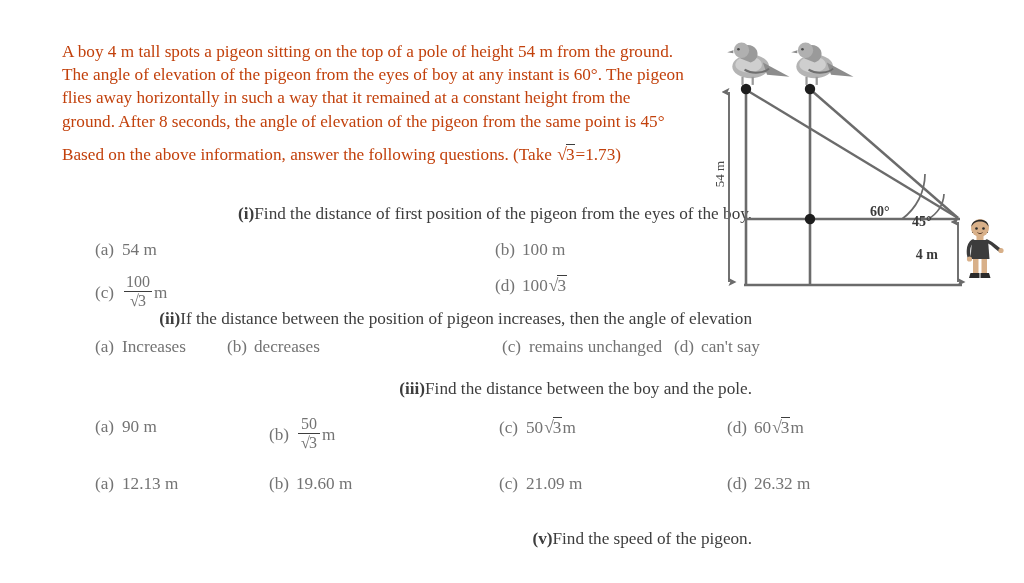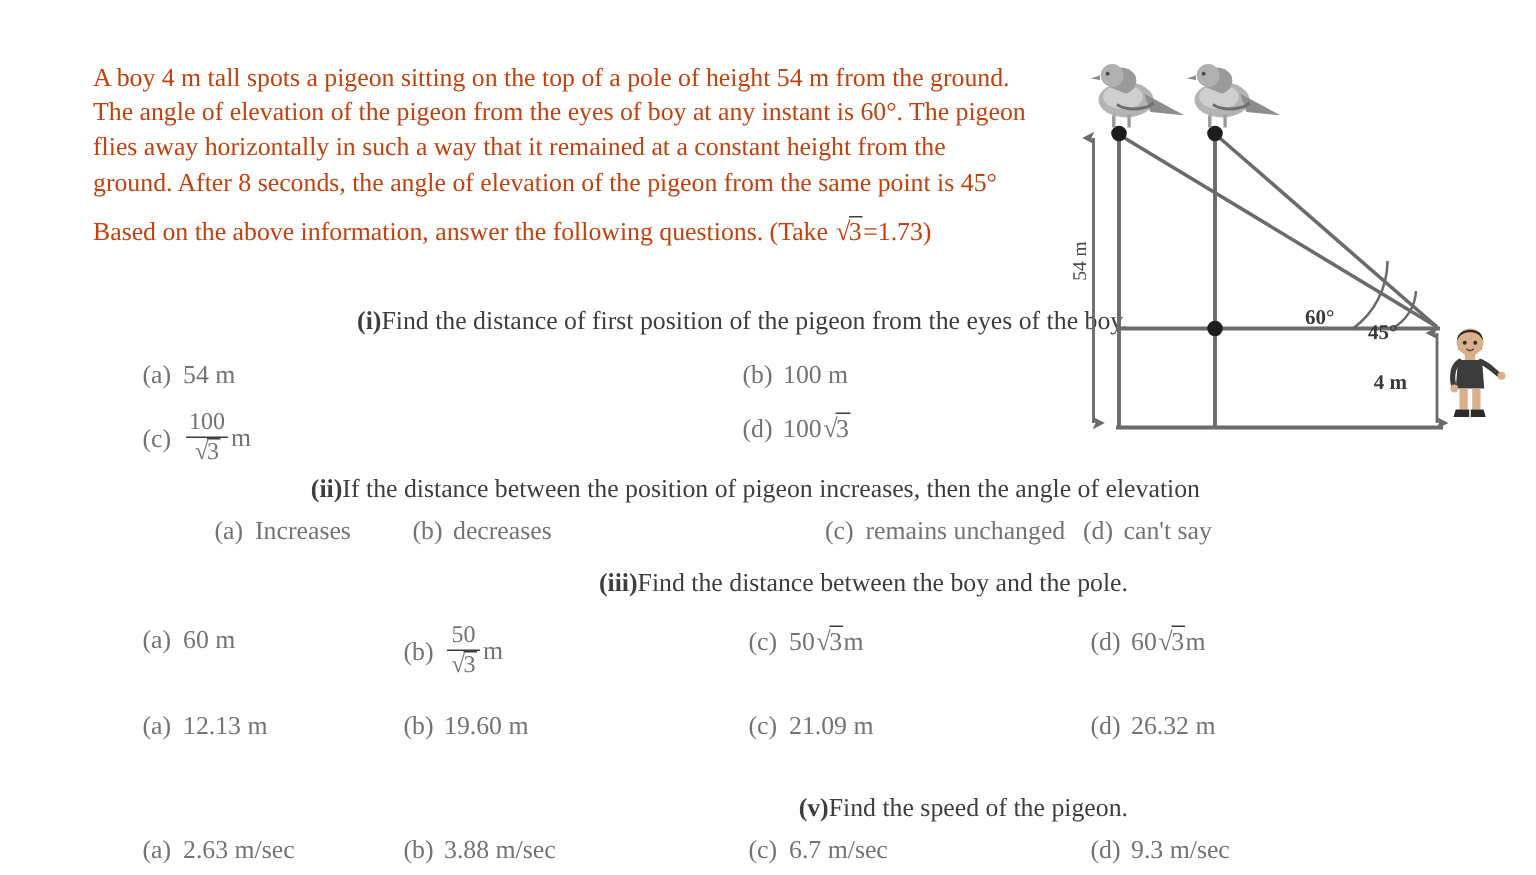--- a/index.html
+++ b/index.html
@@ -149,21 +149,21 @@
       </div>
       <div class="opt" style="left:33px; top:43px;">
         <span class="lbl">(c)</span><span class="frac"><span class="num">100</span><span class="den"><span class="rad"><span class="sym">√</span><span class="val">3</span></span></span></span><span>m</span>
       </div>
       <div class="opt" style="left:433px; top:43px;">
         <span class="lbl">(d)</span><span>100</span><span class="rad"><span class="sym">√</span><span class="val">3</span></span>
       </div>
     </div>
   </div>
 
-  <div class="q" style="top:315px;margin-left:48px;">
+  <div class="q" style="top:308px;">
     <div class="q-stem">
       <span class="q-num">(ii)</span><span>If the distance between the position of pigeon increases, then the angle of elevation</span>
     </div>
     <div class="opts">
       <div class="opt" style="left:33px;">
         <span class="lbl">(a)</span><span>Increases</span>
       </div>
       <div class="opt" style="left:165px;">
         <span class="lbl">(b)</span><span>decreases</span>
       </div>
@@ -175,21 +175,21 @@
       </div>
     </div>
   </div>
 
   <div class="q" style="top:378px;">
     <div class="q-stem">
       <span class="q-num wide">(iii)</span><span>Find the distance between the boy and the pole.</span>
     </div>
     <div class="opts" style="height:34px;">
       <div class="opt" style="left:33px; top:10px;">
-        <span class="lbl">(a)</span><span>60 m</span>
+        <span class="lbl">(a)</span><span>90 m</span>
       </div>
       <div class="opt" style="left:207px; top:10px;">
         <span class="lbl">(b)</span><span class="frac"><span class="num">50</span><span class="den"><span class="rad"><span class="sym">√</span><span class="val">3</span></span></span></span><span>m</span>
       </div>
       <div class="opt" style="left:437px; top:10px;">
         <span class="lbl">(c)</span><span>50</span><span class="rad"><span class="sym">√</span><span class="val">3</span></span><span>m</span>
       </div>
       <div class="opt" style="left:665px; top:10px;">
         <span class="lbl">(d)</span><span>60</span><span class="rad"><span class="sym">√</span><span class="val">3</span></span><span>m</span>
       </div>
@@ -209,34 +209,20 @@
       </div>
       <div class="opt" style="left:665px;">
         <span class="lbl">(d)</span><span>26.32 m</span>
       </div>
     </div>
   </div>
 
   <div class="q" style="top:528px;">
     <div class="q-stem">
       <span class="q-num">(v)</span><span>Find the speed of the pigeon.</span>
-    </div>
-    <div class="opts">
-      <div class="opt" style="left:33px;">
-        <span class="lbl">(a)</span><span>2.63 m/sec</span>
-      </div>
-      <div class="opt" style="left:207px;">
-        <span class="lbl">(b)</span><span>3.88 m/sec</span>
-      </div>
-      <div class="opt" style="left:437px;">
-        <span class="lbl">(c)</span><span>6.7 m/sec</span>
-      </div>
-      <div class="opt" style="left:665px;">
-        <span class="lbl">(d)</span><span>9.3 m/sec</span>
-      </div>
     </div>
   </div>
 
   <div class="diagram">
     <svg width="324" height="295" viewBox="0 0 324 295" xmlns="http://www.w3.org/2000/svg">
 
       <defs>
         <marker id="arrUp" markerWidth="9" markerHeight="9" refX="4.5" refY="7.5" orient="auto-start-reverse" markerUnits="userSpaceOnUse">
           <path d="M4.5 0 L8.6 8 L4.5 6.2 L0.4 8 Z" fill="#6b6b6b"></path>
         </marker>

